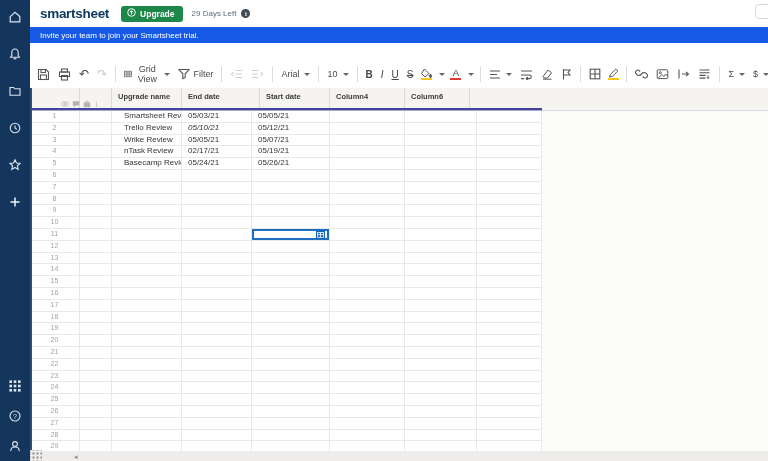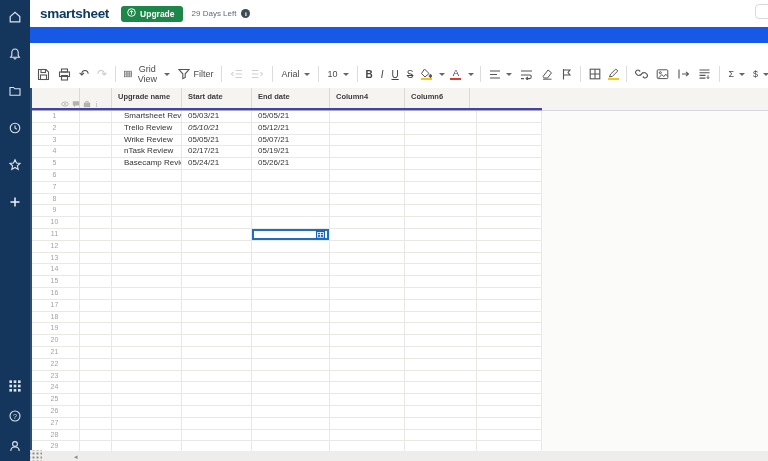--- a/index.html
+++ b/index.html
@@ -168,20 +168,21 @@
             <path d="M4.5,6.5 L4.5,2.8 M2.9,4.3 L4.5,2.7 L6.1,4.3"></path>
           </svg></span>
       <span>Upgrade</span>
     </button>
     <span class="days">29 Days Left</span>
     <span class="infoic">i</span>
     <span class="frag"></span>
   </header>
 
   <div class="banner">
+    <span>Invite your team to join your Smartsheet trial.</span>
     <a class="blink">Invite now</a>
   </div>
 
 
   <div class="toolbar">
     <button class="tb">
         <svg width="13" height="13" viewBox="0 0 13 13" fill="none" stroke="#555" stroke-width="1.1">
           <path d="M1.5,1.5 h7.5 l2.5,2.5 v7.5 h-10 z"></path>
           <rect x="3.5" y="7" width="6" height="4.5"></rect>
           <rect x="4" y="1.5" width="4.5" height="3"></rect>
@@ -326,22 +327,22 @@
 
   </div>
 
   <div class="sheetarea">
     <div class="rightbg"></div>
     <div class="ghead">
       <div class="ghead-cells" id="ghead-cells">
           <div class="hcell" style="width: 50px;"></div>
           <div class="hcell" style="width: 32px;"></div>
           <div class="hcell" style="width: 70px;">Upgrade name</div>
+          <div class="hcell" style="width: 78px;">End date</div>
           <div class="hcell" style="width: 70px;">Start date</div>
-          <div class="hcell" style="width: 78px;">End date</div>
           <div class="hcell" style="width: 75px;">Column4</div>
           <div class="hcell" style="width: 65px;">Column6</div>
         </div>
     </div>
     <div class="hicons">
       <svg width="8" height="8" viewBox="0 0 8 8">
           <ellipse cx="4" cy="4" rx="3.3" ry="2.1" fill="none" stroke="#b5b2ac" stroke-width="0.9"></ellipse>
           <circle cx="4" cy="4" r="0.9" fill="#b5b2ac"></circle>
         </svg>
       <svg width="8" height="8" viewBox="0 0 8 8">

